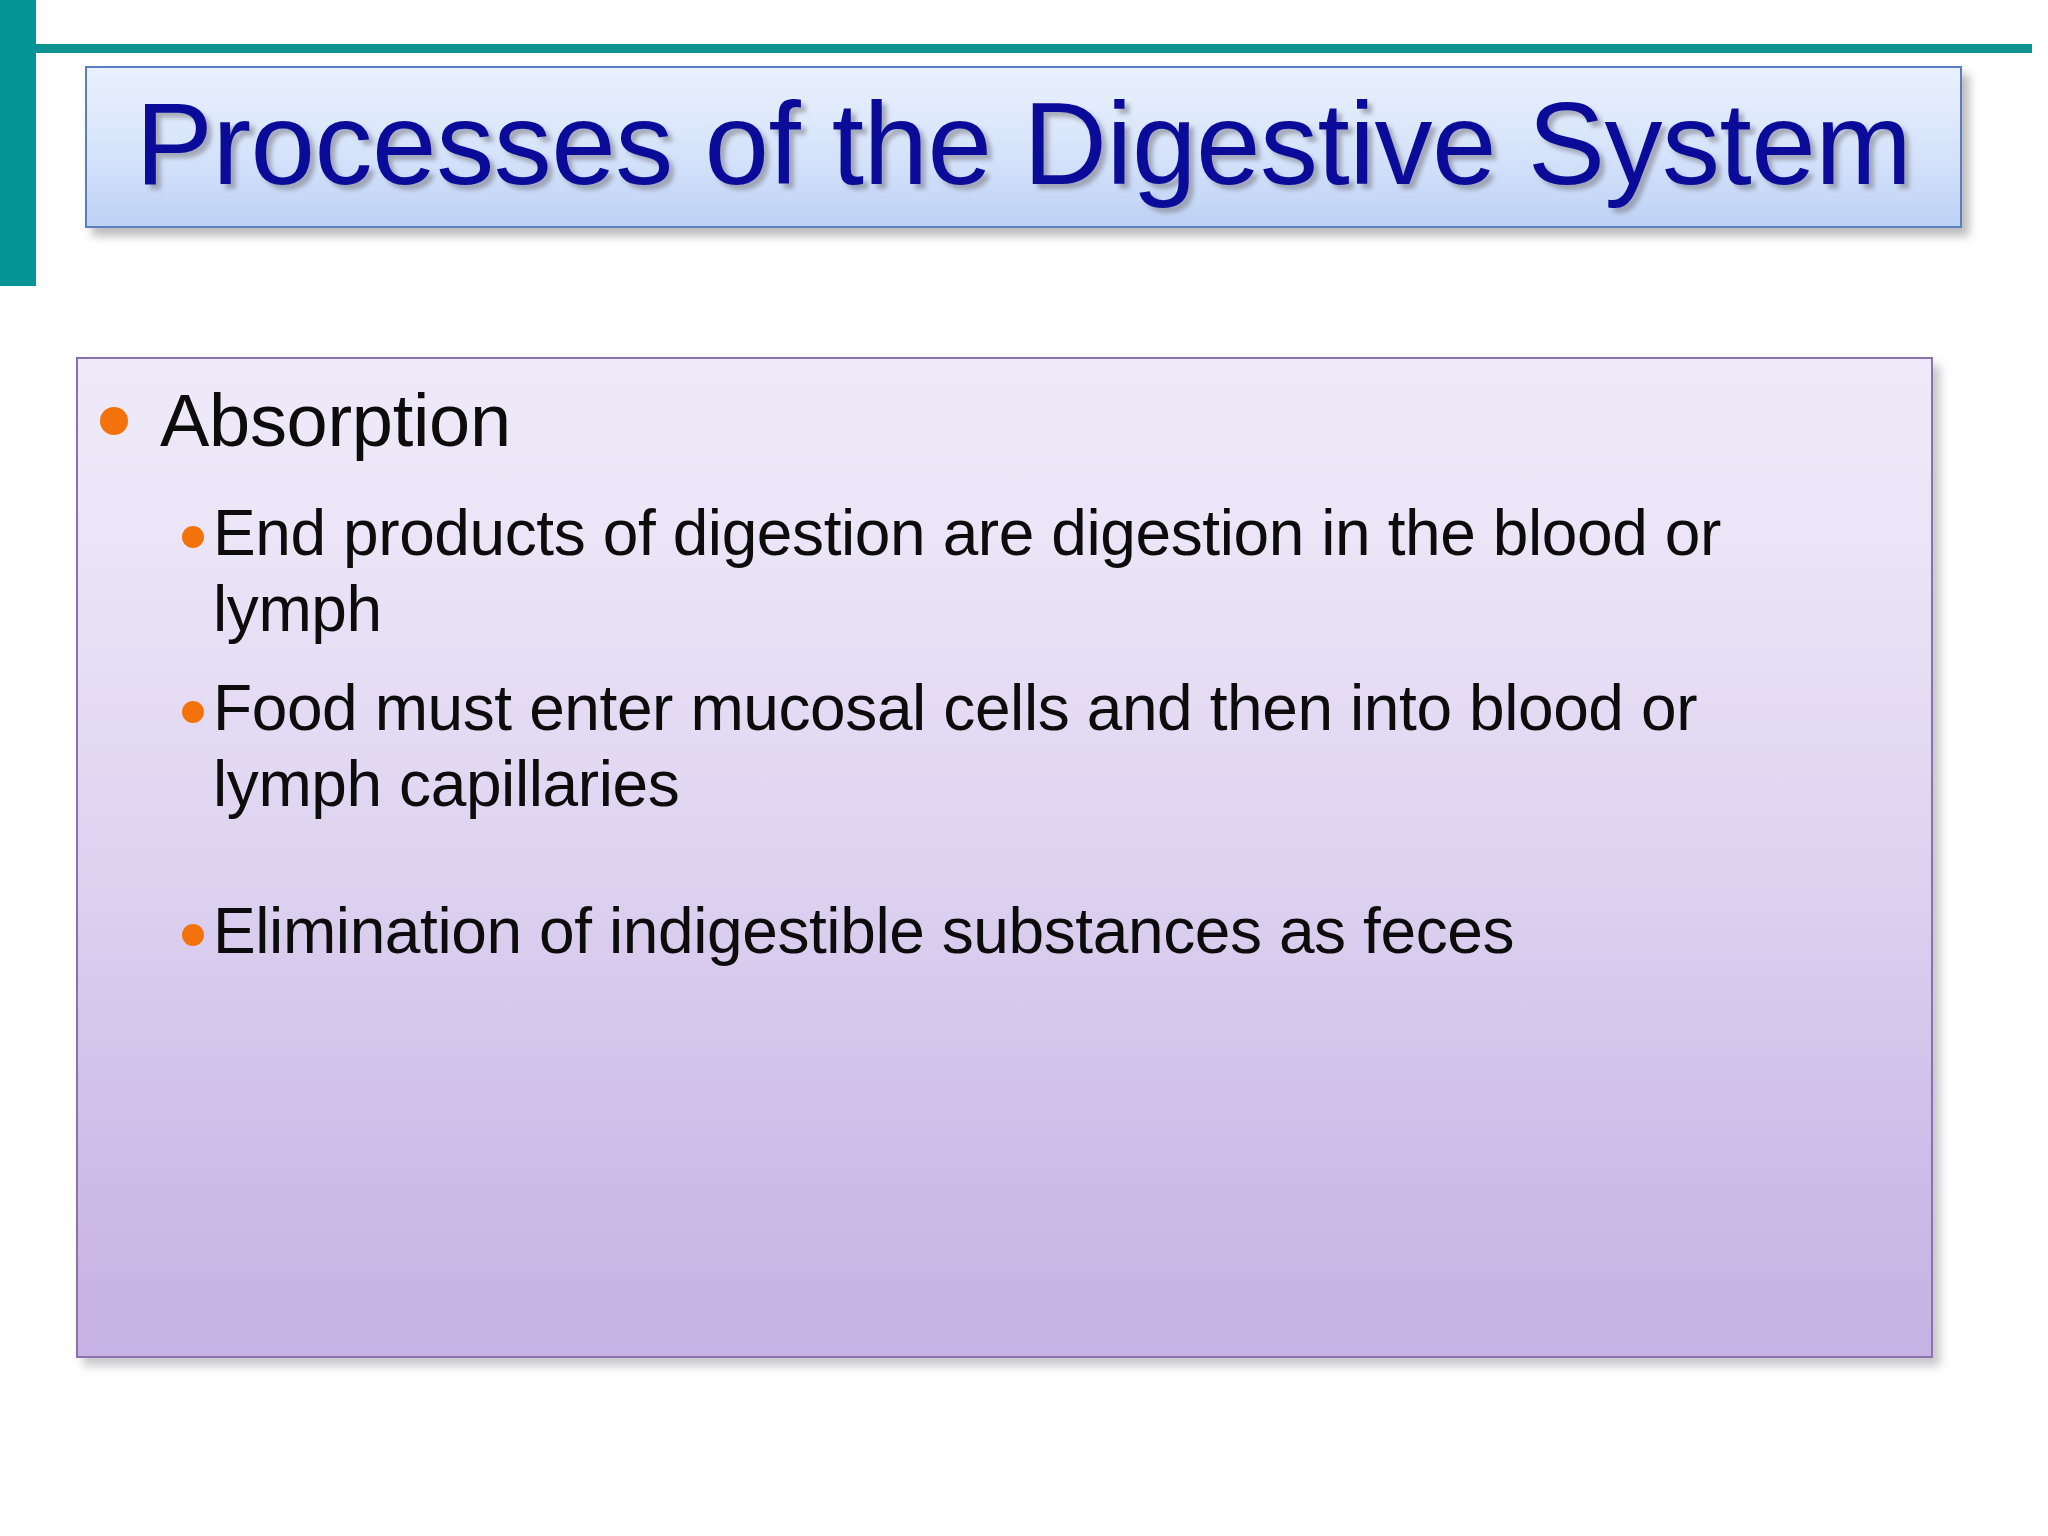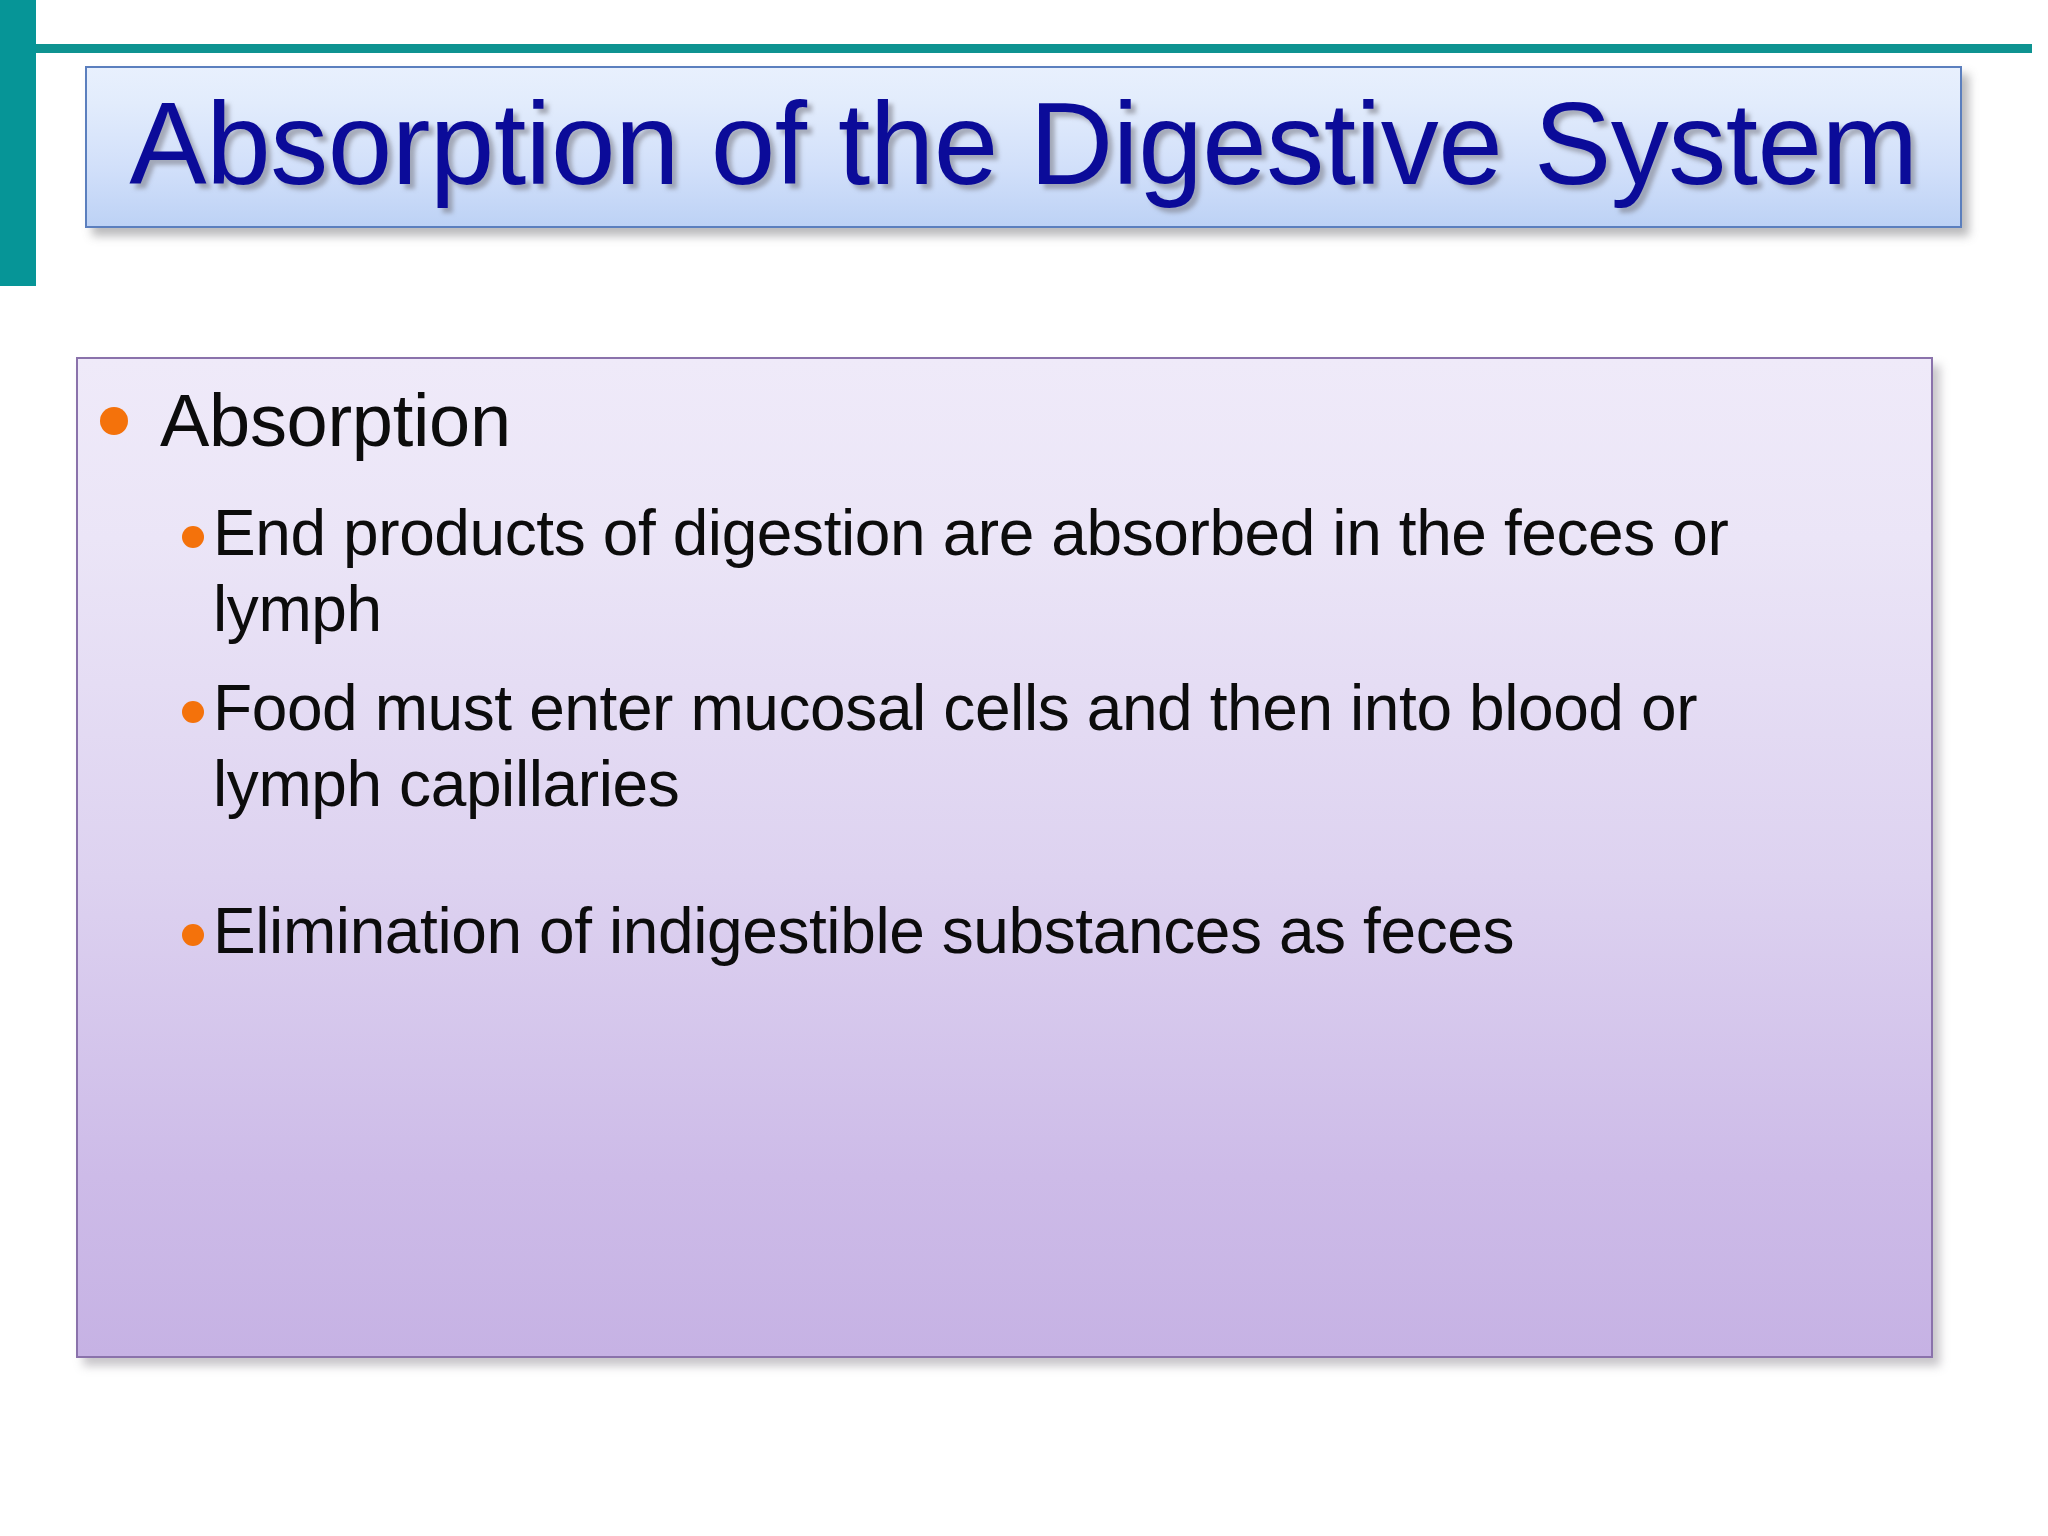--- a/index.html
+++ b/index.html
@@ -135,37 +135,37 @@
   .gap-lg { height: 36px; }
   .gap-md { height: 24px; }
 </style>
 </head>
 <body>
 
 <div class="teal-vbar"></div>
 <div class="teal-hbar"></div>
 
 <div class="title-box">
-  <div class="title-text">Absorption of the Digestive System</div>
+  <div class="title-text">Processes of the Digestive System</div>
 </div>
 
 <div class="content-box">
   <ul class="lvl1">
 
     <li class="item1">
       <span class="bullet1"></span>
       <span class="text1">Absorption</span>
     </li>
 
     <div class="gap-lg"></div>
 
     <ul class="lvl2 sub-wrap">
       <li class="item2">
         <span class="bullet2"></span>
-        <span class="text2">End products of digestion are absorbed in the feces or lymph</span>
+        <span class="text2">End products of digestion are digestion in the blood or lymph</span>
       </li>
       <div class="gap-md"></div>
       <li class="item2">
         <span class="bullet2"></span>
         <span class="text2">Food must enter mucosal cells and then into blood or lymph capillaries</span>
       </li>
     </ul>
 
     <div class="gap-lg"></div>
 

